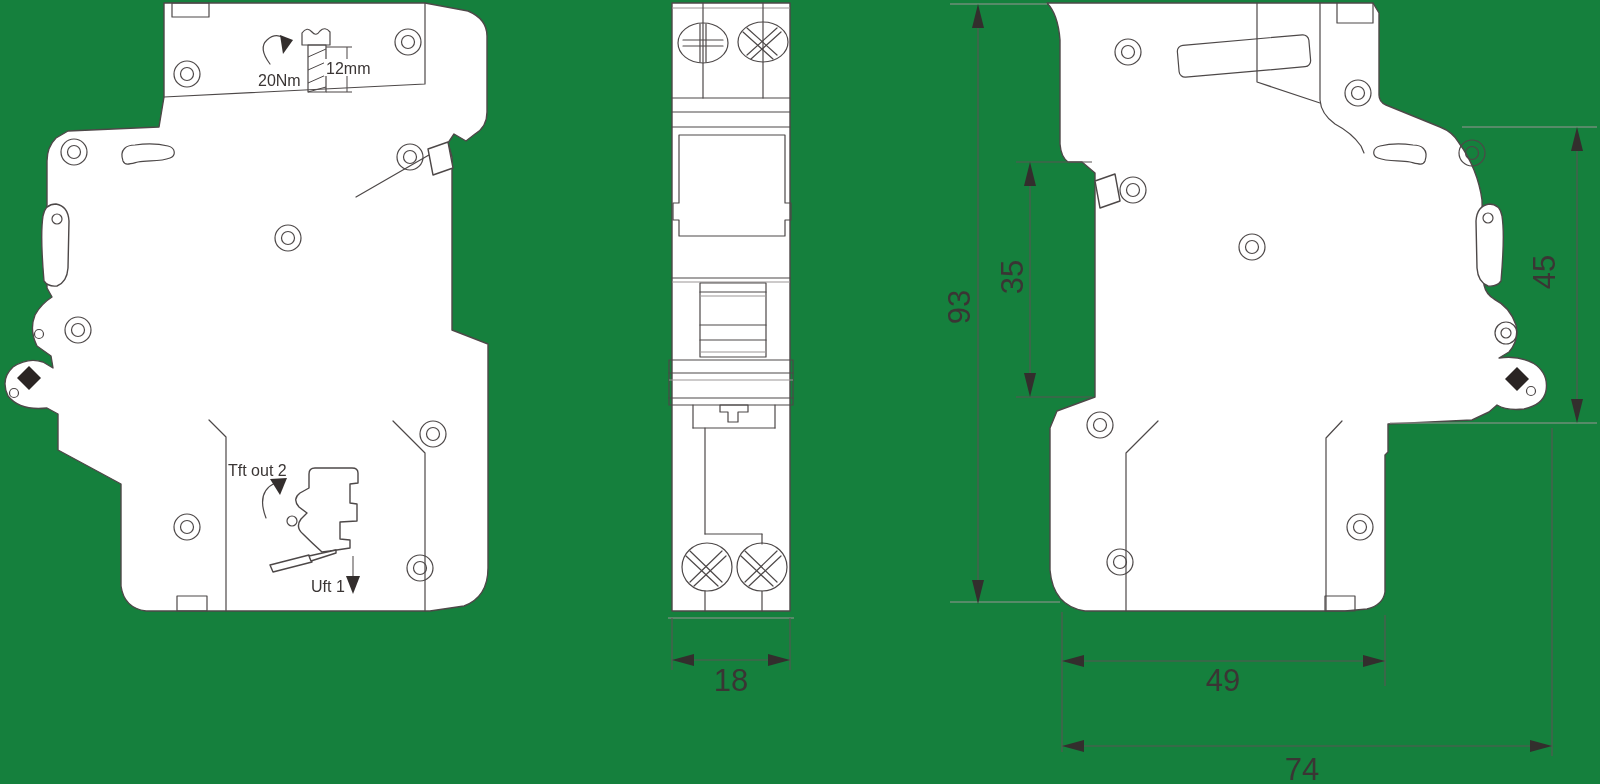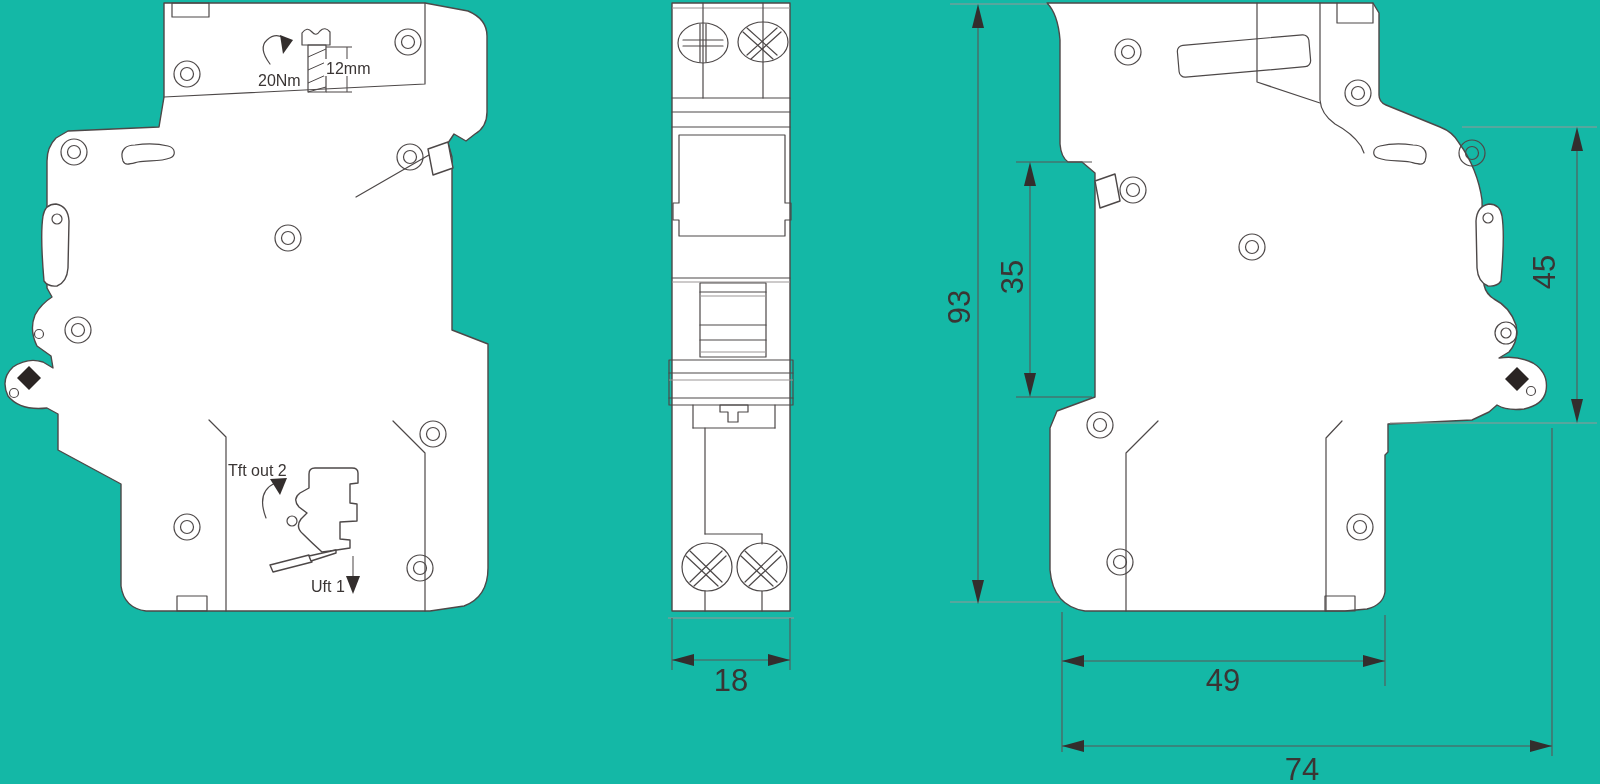--- a/index.html
+++ b/index.html
@@ -1,16 +1,16 @@
 <!DOCTYPE html>
 <html><head>
 <meta charset="utf-8">
 <style>
   html,body{margin:0;padding:0;background:#ffffff;}
-  .stage{position:relative;width:1600px;height:784px;background:#14b8a6;overflow:hidden;
+  .stage{position:relative;width:1600px;height:784px;background:#15803d;overflow:hidden;
          font-family:"Liberation Sans", sans-serif;}
   svg{display:block;}
   .outline{fill:#ffffff;stroke:#4d4848;stroke-width:1.4;stroke-linejoin:round;}
   .line{fill:none;stroke:#4d4848;stroke-width:1.2;stroke-linejoin:round;stroke-linecap:round;}
   .gline{fill:none;stroke:#9a9595;stroke-width:1;}
   .dimline{fill:none;stroke:#5a5555;stroke-width:1.1;}
   .arrow{fill:#332e2d;stroke:none;}
   .dimtext{fill:#3a3534;font-size:31px;font-family:"Liberation Sans",sans-serif;}
   .anntext{fill:#3a3534;font-size:16px;font-family:"Liberation Sans",sans-serif;}
   .diamond{fill:#2a2423;stroke:none;}

